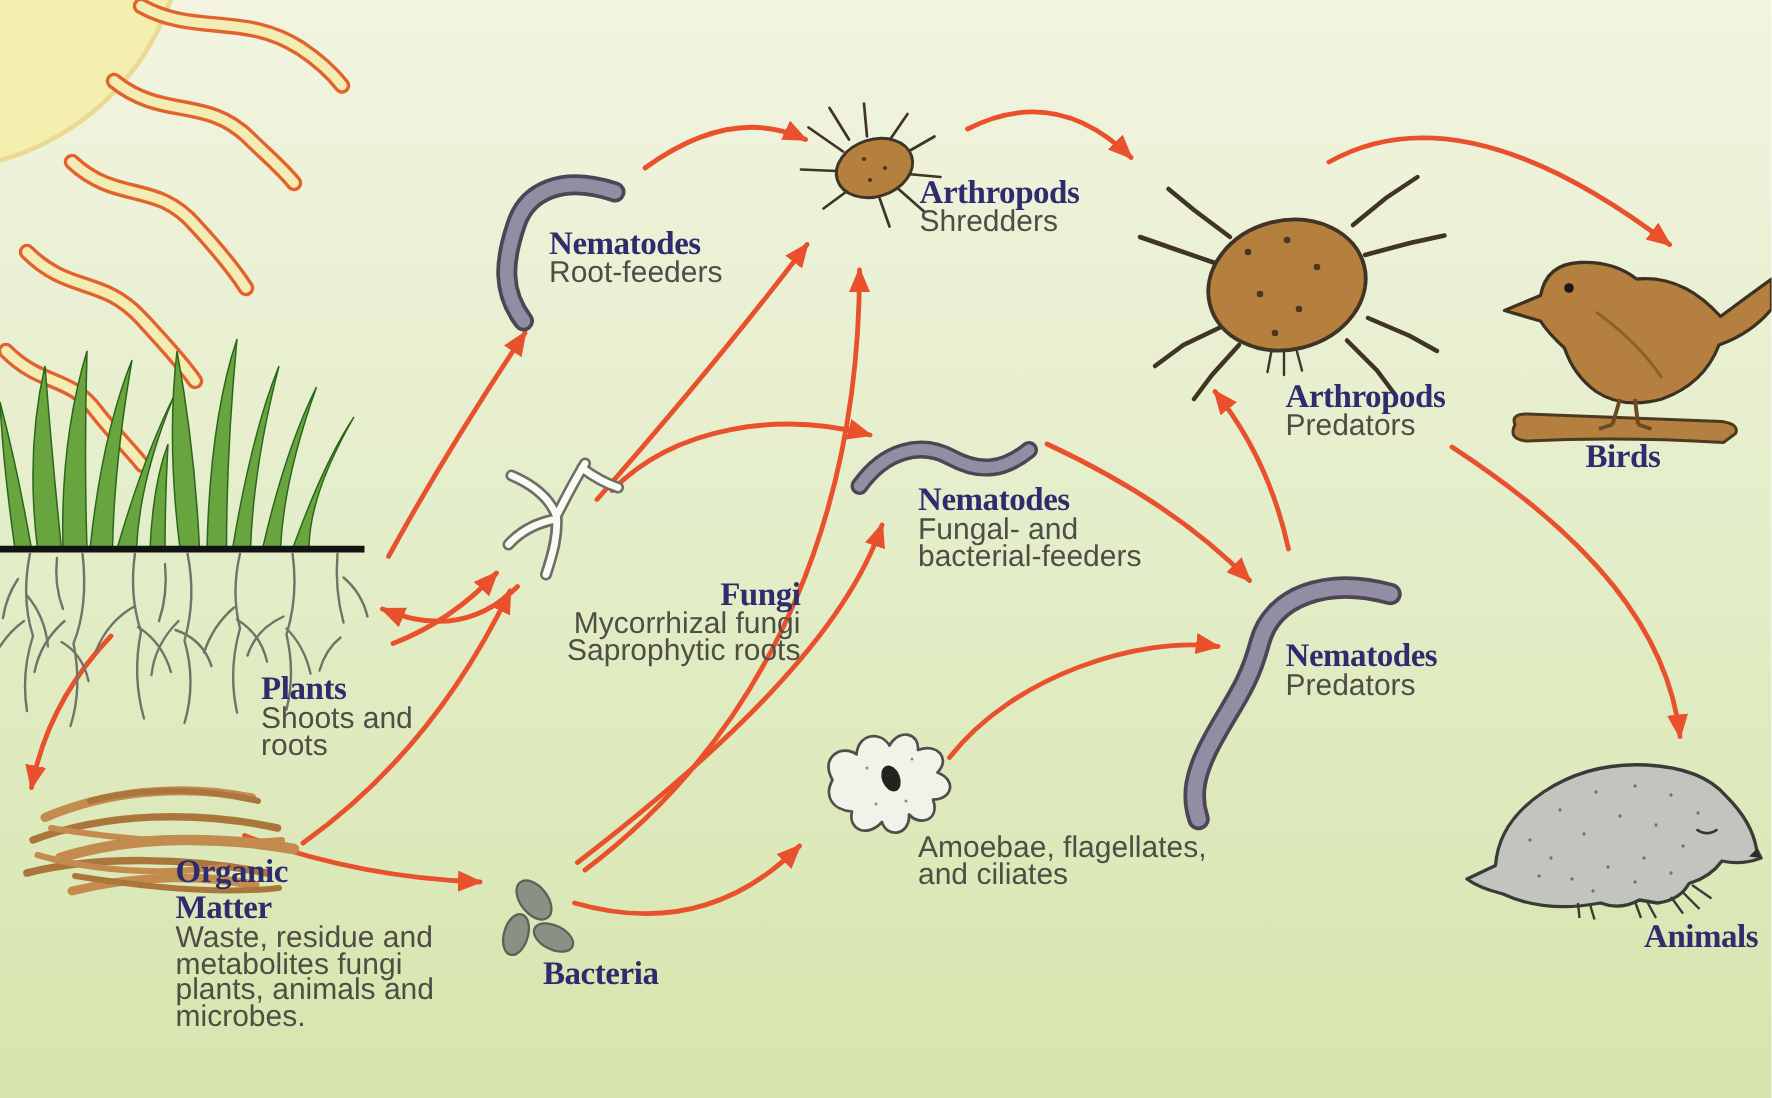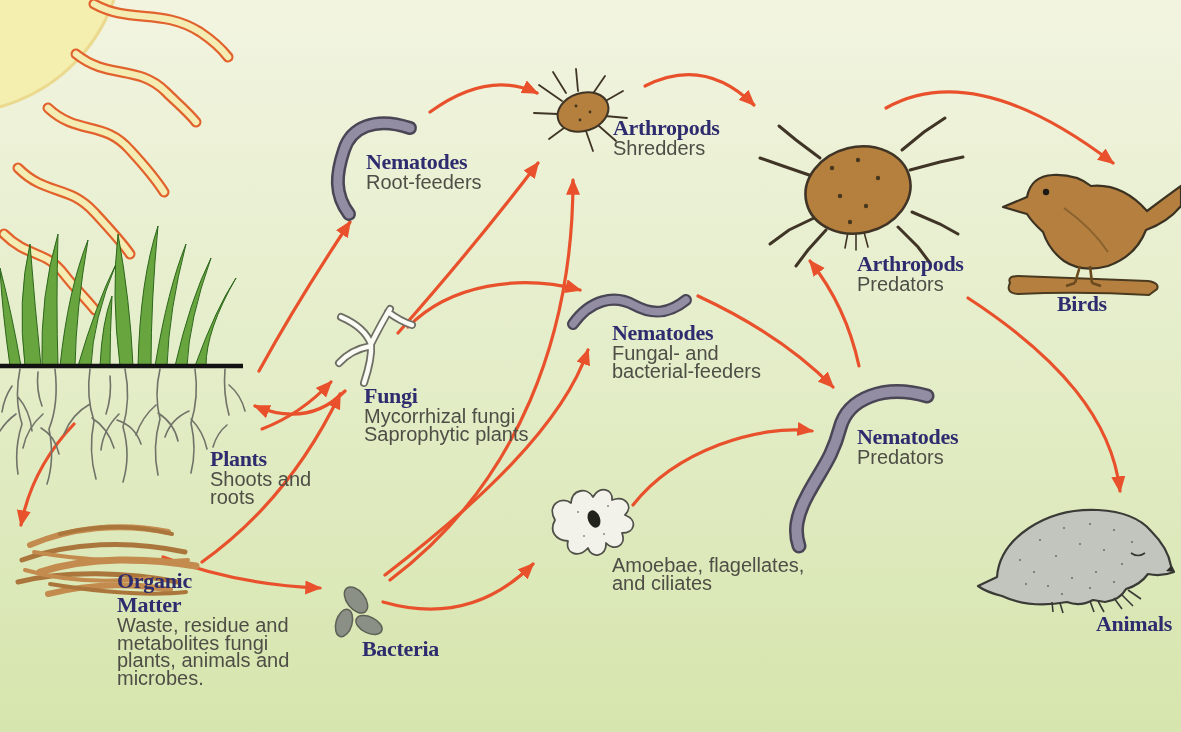--- a/index.html
+++ b/index.html
@@ -277,27 +277,27 @@
     <div class="node-title">Nematodes</div>
     <div class="node-sub">Fungal- and</div>
     <div class="node-sub">bacterial-feeders</div>
   </div>
 
   <div class="label" style="left:857px;top:425px;">
     <div class="node-title">Nematodes</div>
     <div class="node-sub">Predators</div>
   </div>
 
-  <div class="label" style="left:364px;top:384px;">
+  <div class="label" style="left:378px;top:384px;text-align:right;">
     <div class="node-title">Fungi</div>
     <div class="node-sub">Mycorrhizal fungi</div>
-    <div class="node-sub">Saprophytic plants</div>
-  </div>
-
-  <div class="label" style="left:174px;top:447px;margin-left:36px;">
+    <div class="node-sub">Saprophytic roots</div>
+  </div>
+
+  <div class="label" style="left:174px;top:447px;">
     <div class="node-title">Plants</div>
     <div class="node-sub">Shoots and</div>
     <div class="node-sub">roots</div>
   </div>
 
   <div class="label" style="left:117px;top:537px;margin-top:32px;">
     <div class="node-title">Organic</div>
     <div class="node-title">Matter</div>
     <div class="node-sub">Waste, residue and</div>
     <div class="node-sub">metabolites fungi</div>

